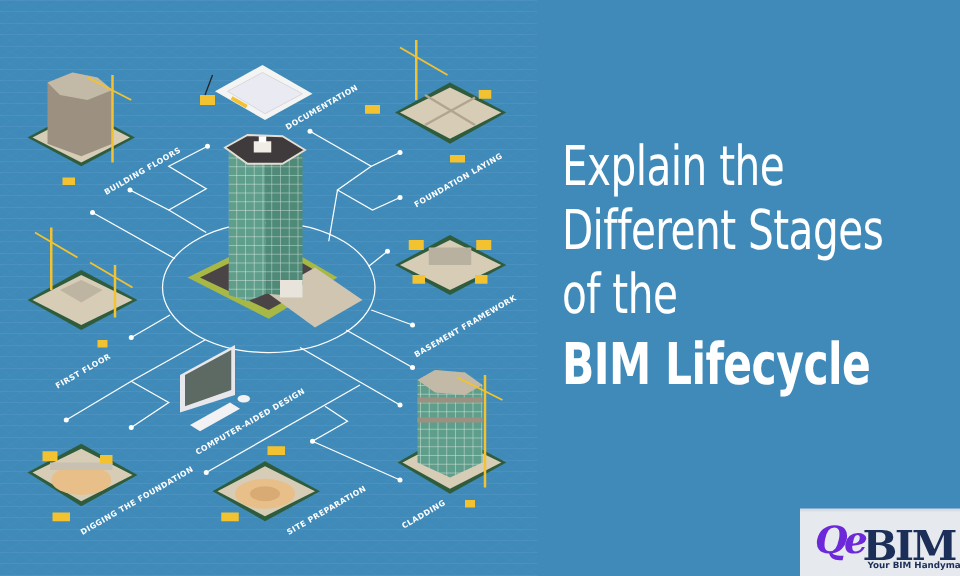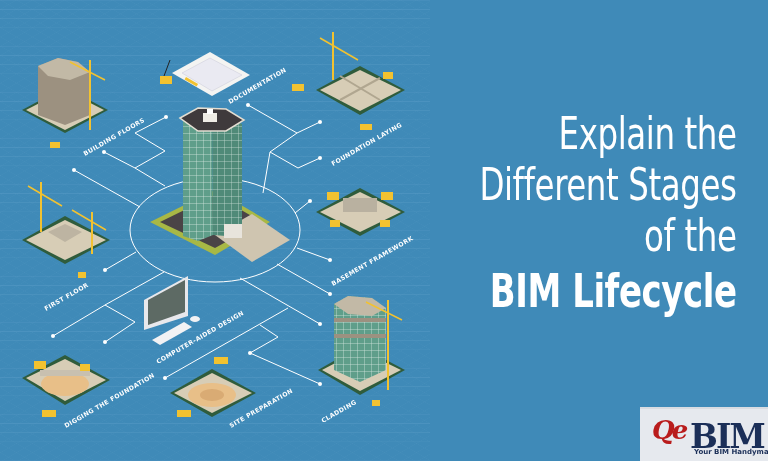--- a/index.html
+++ b/index.html
@@ -1,24 +1,24 @@
 <!DOCTYPE html>
 <html><head>
 <meta charset="utf-8">
 <style>
   html, body { margin: 0; padding: 0; }
   body { width: 768px; height: 461px; overflow: hidden; background: #3f8ab8; font-family: "DejaVu Sans", sans-serif; }
   .canvas { position: relative; width: 768px; height: 461px; background: #3f8ab8; overflow: hidden; }
   .illustration { position: absolute; left: 0; top: 0; width: 430px; height: 461px; }
-  .title-block { position: absolute; left: 418px; top: 108px; width: 350px; text-align: right; color: #ffffff; font-family: "DejaVu Sans Condensed", "DejaVu Sans", sans-serif; }
+  .title-block { position: absolute; left: 418px; top: 108px; width: 350px; text-align: left; color: #ffffff; font-family: "DejaVu Sans Condensed", "DejaVu Sans", sans-serif; }
   .title-line { display: block; font-size: 44px; line-height: 51px; letter-spacing: -0.5px; white-space: nowrap; transform: scaleX(0.82); transform-origin: center; }
   .title-line.bold { font-weight: bold; font-size: 46px; line-height: 56px; margin-top: 2px; }
   .stage-label { font-family: "DejaVu Sans", sans-serif; font-size: 6.2px; font-weight: bold; fill: #ffffff; letter-spacing: 0.4px; }
   .logo { position: absolute; left: 640px; top: 407px; width: 128px; height: 54px; background: #e6e9ee; border-top: 2px solid #d8dce2; }
-  .logo-qe { position: absolute; left: 12px; top: 6px; font-family: "DejaVu Serif", serif; font-style: italic; font-weight: bold; font-size: 26px; color: #b91c1c; letter-spacing: -3px; }
+  .logo-qe { position: absolute; left: 12px; top: 6px; font-family: "DejaVu Serif", serif; font-style: italic; font-weight: bold; font-size: 30px; color: #6d28d9; letter-spacing: -3px; }
   .logo-bim { position: absolute; left: 50px; top: 8px; font-family: "DejaVu Serif", serif; font-weight: bold; font-size: 33px; color: #1b2f58; letter-spacing: -2px; }
   .logo-tag { position: absolute; left: 54px; top: 39px; font-family: "DejaVu Sans", sans-serif; font-weight: bold; font-size: 7px; color: #1b2f58; white-space: nowrap; }
 </style>
 </head>
 <body>
 
 <div class="canvas">
 
   <svg class="illustration" viewBox="0 0 430 461" xmlns="http://www.w3.org/2000/svg">
     <defs>

